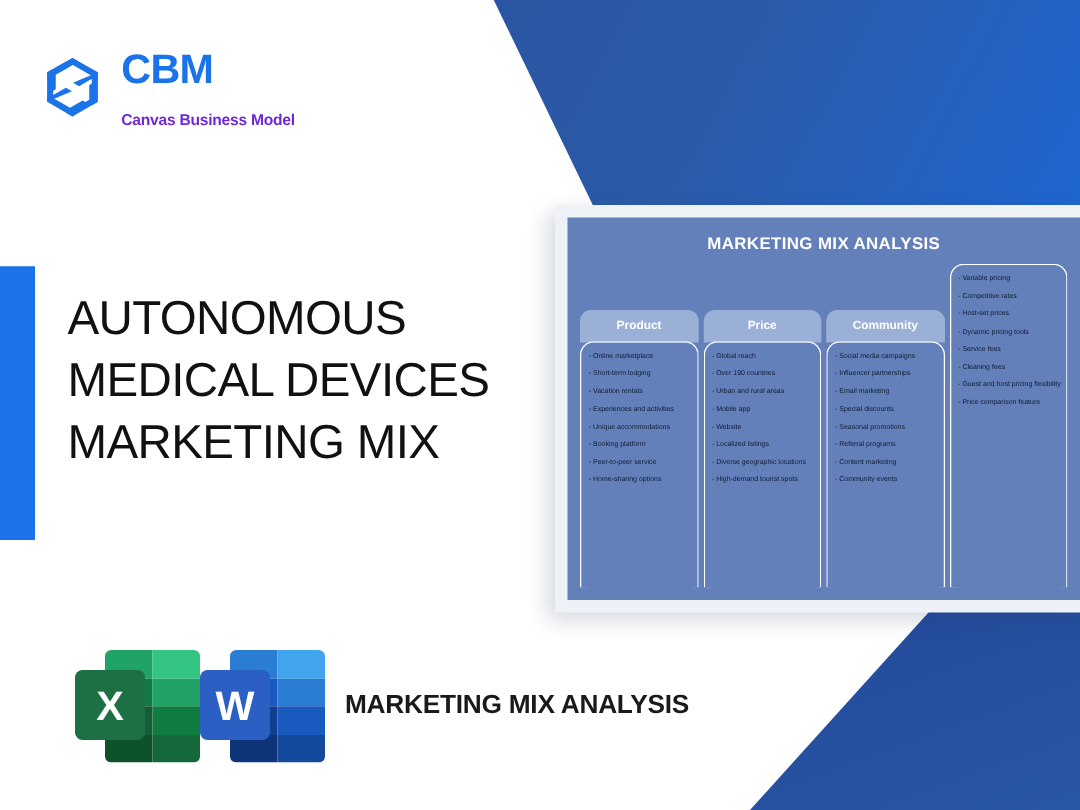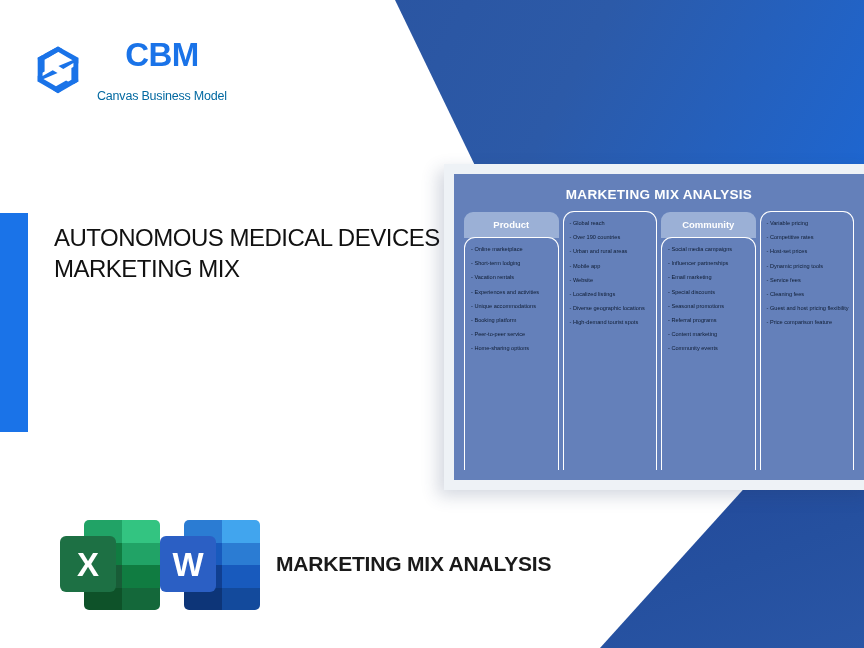--- a/index.html
+++ b/index.html
@@ -47,46 +47,45 @@
     background: #1a73e8;
   }
 
   
   #logo {
     position: absolute;
     left: 32px; top: 38px;
     display: flex;
     align-items: center;
     gap: 13px;
-    text-align: center;
   }
   #logo-mark { width: 52px; height: 52px; display: block; }
   #logo-text { display: flex; flex-direction: column; gap: 1px; }
   #logo-title {
     font-size: 33px;
     font-weight: bold;
     color: #1a73e8;
     letter-spacing: -0.5px;
     line-height: 1;
   }
   #logo-sub {
     font-size: 12.5px;
-    font-weight: normal;
-    color: #0369a1;
+    font-weight: bold;
+    color: #6d28d9;
     letter-spacing: -0.2px;
     line-height: 1;
     margin-top: 18px;
   }
 
   
   #headline {
     position: absolute;
     left: 54px; top: 206px;
     width: 400px;
-    font-size: 24px;
+    font-size: 38px;
     font-weight: normal;
     color: #111111;
     line-height: 1.30;
     letter-spacing: -0.5px;
   }
 
   
   #files {
     position: absolute;
     left: 60px; top: 512px;
@@ -169,20 +168,21 @@
     min-width: 0;
   }
   .mix-col-head {
     background: #9bb0d6;
     border-radius: 9px 9px 0 0;
     color: #ffffff;
     font-size: 9.5px;
     font-weight: bold;
     text-align: center;
     padding: 7px 2px 8px 2px;
+    margin-top: 36px;
   }
   .mix-col-body {
     flex: 1;
     border: 1.3px solid #ffffff;
     border-bottom: none;
     border-radius: 11px 11px 0 0;
     margin-top: -1px;
     padding: 9px 5px 4px 6px;
     box-sizing: border-box;
     overflow: hidden;
@@ -284,20 +284,21 @@
             <div class="mix-item">- Vacation rentals</div>
             <div class="mix-item">- Experiences and activities</div>
             <div class="mix-item">- Unique accommodations</div>
             <div class="mix-item">- Booking platform</div>
             <div class="mix-item">- Peer-to-peer service</div>
             <div class="mix-item">- Home-sharing options</div>
           </div>
         </div>
 
         <div class="mix-col">
+          <div class="mix-col-head">Price</div>
           <div class="mix-col-body">
             <div class="mix-item">- Global reach</div>
             <div class="mix-item">- Over 190 countries</div>
             <div class="mix-item">- Urban and rural areas</div>
             <div class="mix-item">- Mobile app</div>
             <div class="mix-item">- Website</div>
             <div class="mix-item">- Localized listings</div>
             <div class="mix-item">- Diverse geographic locations</div>
             <div class="mix-item">- High-demand tourist spots</div>
           </div>

